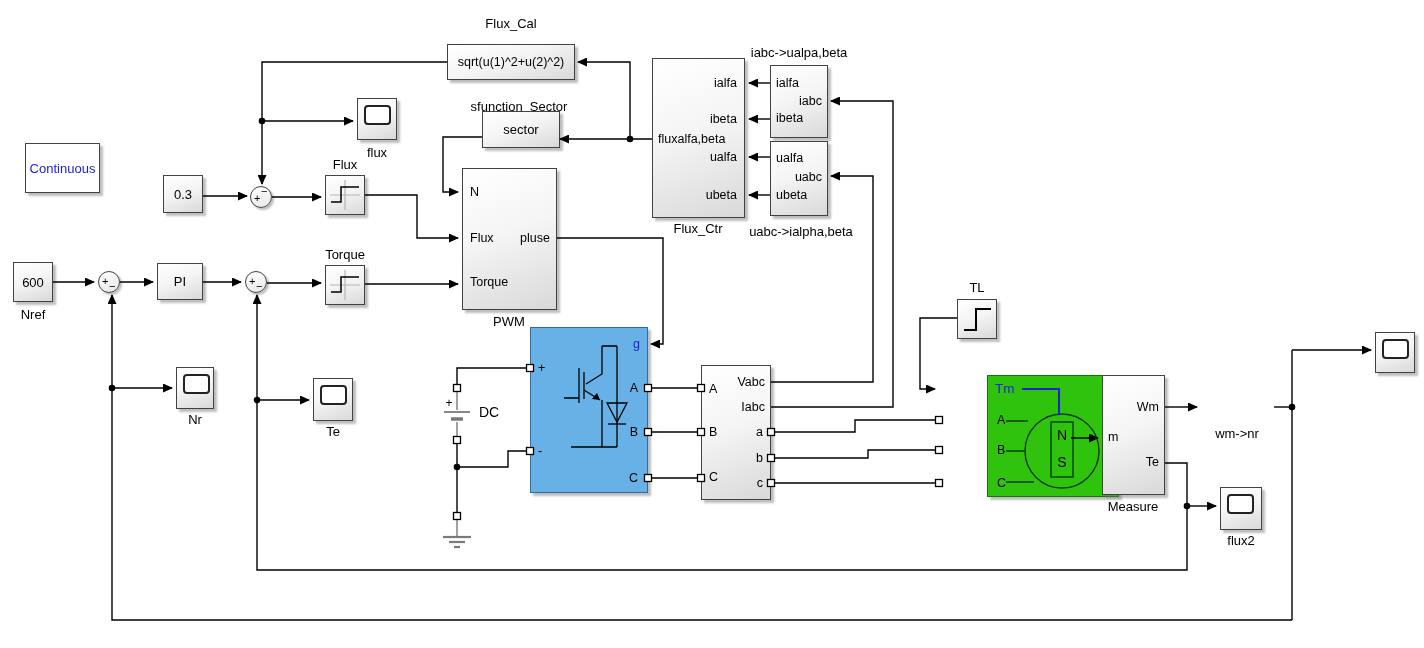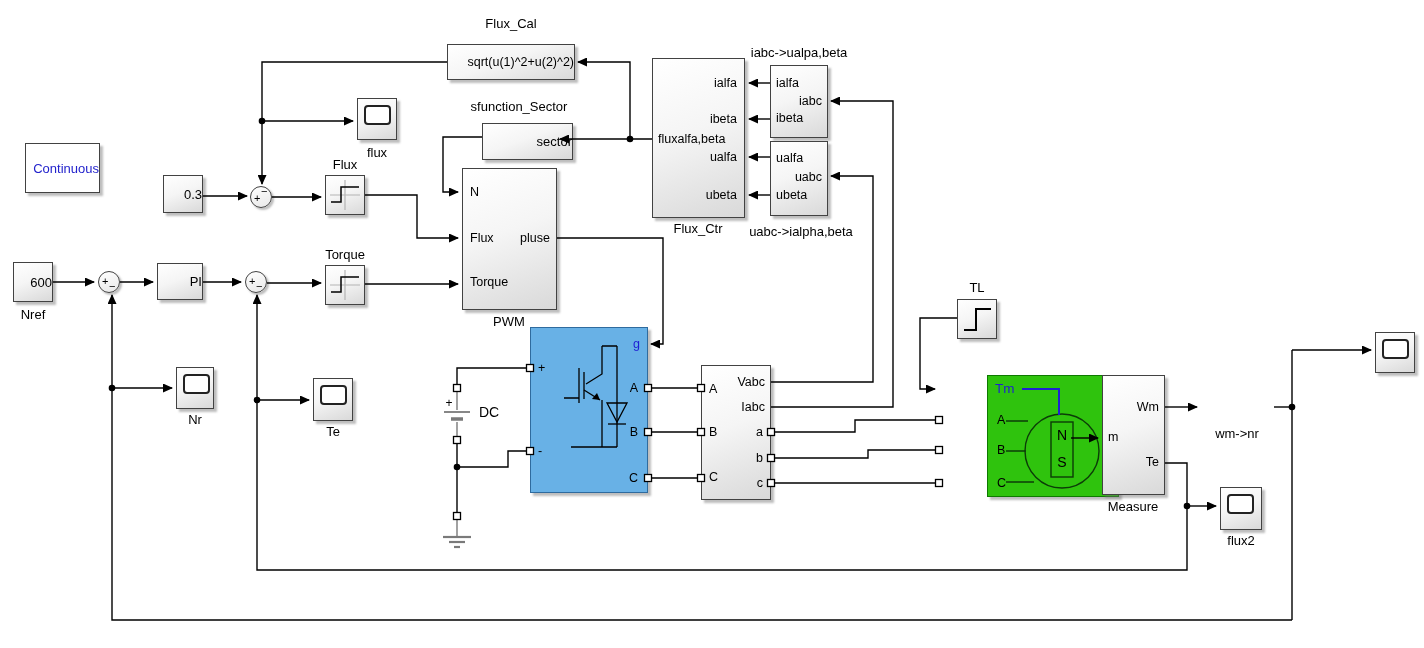--- a/index.html
+++ b/index.html
@@ -4,21 +4,21 @@
 <style>
   html,body{margin:0;padding:0;background:#fff;}
   .canvas{position:relative;width:1424px;height:648px;background:#ffffff;
           font-family:"Liberation Sans",sans-serif;overflow:hidden;}
   .blk{position:absolute;box-sizing:border-box;border:1.4px solid #424242;
        background:linear-gradient(160deg,#ffffff 0%,#f5f5f5 45%,#d9d9d9 100%);
        box-shadow:3px 3px 2px rgba(110,110,110,.45);}
   .flat{background:#ffffff;}
   .blue{background:#68b1e6;border-color:#2f6b9e;}
   .green{background:#2fc30d;border-color:#0e7a00;margin-left:48px;}
-  .fill{display:flex;align-items:center;justify-content:flex-end;font-size:13px;color:#000;}
+  .fill{display:flex;align-items:center;justify-content:center;font-size:13px;color:#000;}
   .lbl{position:absolute;font-size:13px;color:#000;white-space:nowrap;transform:translateX(-50%);}
   .ptxt{position:absolute;font-size:12.5px;color:#000;white-space:nowrap;line-height:14px;}
   .bluetxt{color:#1f1fd4;}
   .sum{position:absolute;width:22px;height:22px;box-sizing:border-box;border:1.4px solid #424242;
        border-radius:50%;background:linear-gradient(160deg,#ffffff,#e8e8e8);
        box-shadow:2px 2px 2px rgba(110,110,110,.45);}
   .sum span{position:absolute;font-size:11px;line-height:11px;color:#000;}
   .scope{border-width:1.8px;}
   .screen{position:absolute;left:6px;top:6px;width:23px;height:16px;border:2.2px solid #222;
           border-radius:4px;background:#fff;}
@@ -57,21 +57,21 @@
   <div class="blk scope blkwrap" style="left:357px;top:98px;width:40px;height:42px;">
     <div class="screen"></div>
   </div>
   <div class="lbl" style="left:377px;top:145px;">flux</div>
 
   <div class="blk fill blkwrap" style="left:447px;top:44px;width:128px;height:36px;font-size:12.5px;">
     <span>sqrt(u(1)^2+u(2)^2)</span>
   </div>
   <div class="lbl" style="left:511px;top:16px;">Flux_Cal</div>
 
-  <div class="blk fill blkwrap" style="left:482px;top:123px;width:91px;height:37px;">
+  <div class="blk fill blkwrap" style="left:482px;top:111px;width:78px;height:37px;">
     <span>sector</span>
   </div>
   <div class="lbl" style="left:519px;top:99px;">sfunction_Sector</div>
 
   <div class="blk fill blkwrap" style="left:13px;top:262px;width:40px;height:40px;">
     <span>600</span>
   </div>
   <div class="lbl" style="left:33px;top:307px;">Nref</div>
 
   <div class="sum blkwrap" style="left:98px;top:271px;">

